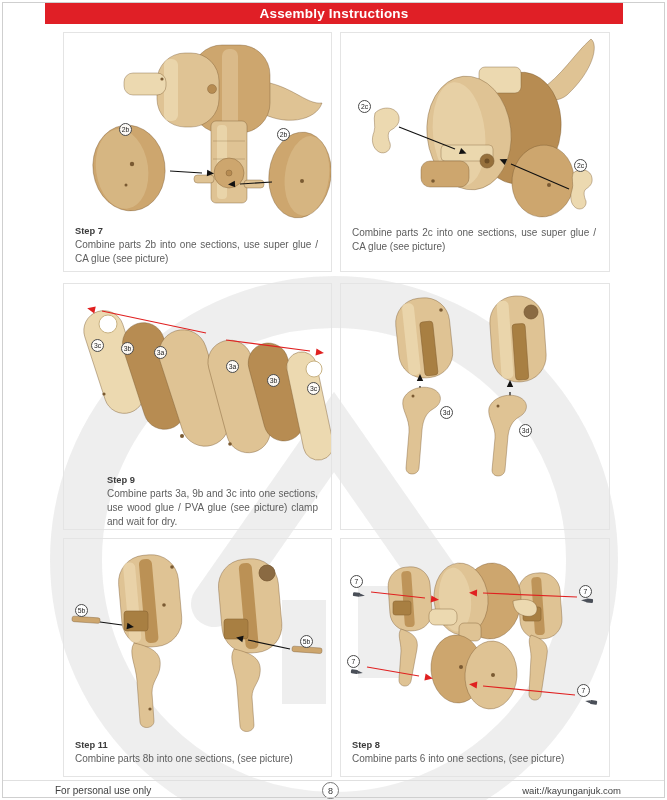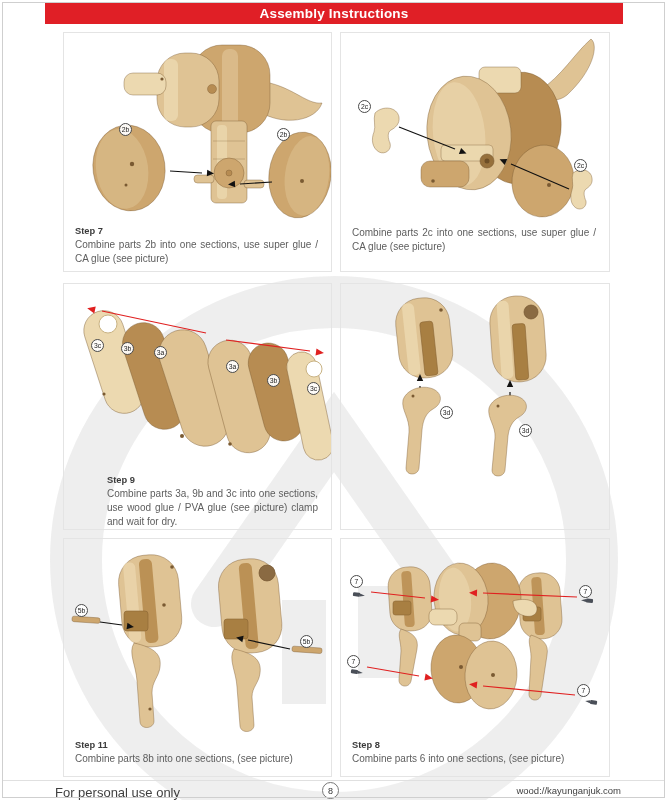--- a/index.html
+++ b/index.html
@@ -27,21 +27,21 @@
   .plabel{position:absolute;width:13px;height:13px;box-sizing:border-box;border:1px solid #4a4a4a;
           border-radius:50%;background:rgba(255,255,255,.92);font-size:6.8px;line-height:11px;
           text-align:center;color:#222;z-index:3;}
   .ptext{position:absolute;left:11px;right:13px;z-index:3;}
   #p1 .ptext,#p2 .ptext{top:193px;} #p3 .ptext{top:191px;margin-left:32px;}
   #p4 .ptext{top:201px;} #p5 .ptext,#p6 .ptext{top:201px;}
   .step-title{font-size:9.3px;font-weight:bold;color:#3b3b3b;margin:0 0 2px 0;}
   .step-instr{font-size:10px;color:#5d5d5d;line-height:1.4;margin:0;}
   .just{text-align:justify;}
   .footer-line{position:absolute;left:3px;right:3px;top:780px;border-top:1px solid #e0e0e0;z-index:4;}
-  .footer-left{position:absolute;left:55px;top:785px;font-size:13px;color:#3f3f3f;z-index:4;}
+  .footer-left{position:absolute;left:55px;top:785px;font-size:10px;color:#3f3f3f;z-index:4;}
   .page-badge{position:absolute;left:322px;top:782px;width:17px;height:17px;box-sizing:border-box;
               border:1px solid #777;border-radius:50%;font-size:9px;color:#333;
               display:flex;align-items:center;justify-content:center;background:#fff;z-index:4;}
   .footer-right{position:absolute;right:46px;top:785px;font-size:9.5px;color:#3f3f3f;z-index:4;
                 text-decoration:none;}
 </style>
 </head>
 <body>
 
 <div class="page">
@@ -321,15 +321,15 @@
     </div>
     <div class="ptext">
       <p class="step-title">Step 8</p>
       <p class="step-instr">Combine parts 6 into one sections, (see picture)</p>
     </div>
   </div>
 
   <div class="footer-line"></div>
   <span class="footer-left">For personal use only</span>
   <span class="page-badge">8</span>
-  <a class="footer-right">wood://kayunganjuk.com</a>
+  <a class="footer-right">wait://kayunganjuk.com</a>
 
 </div>
 
 </body></html>

